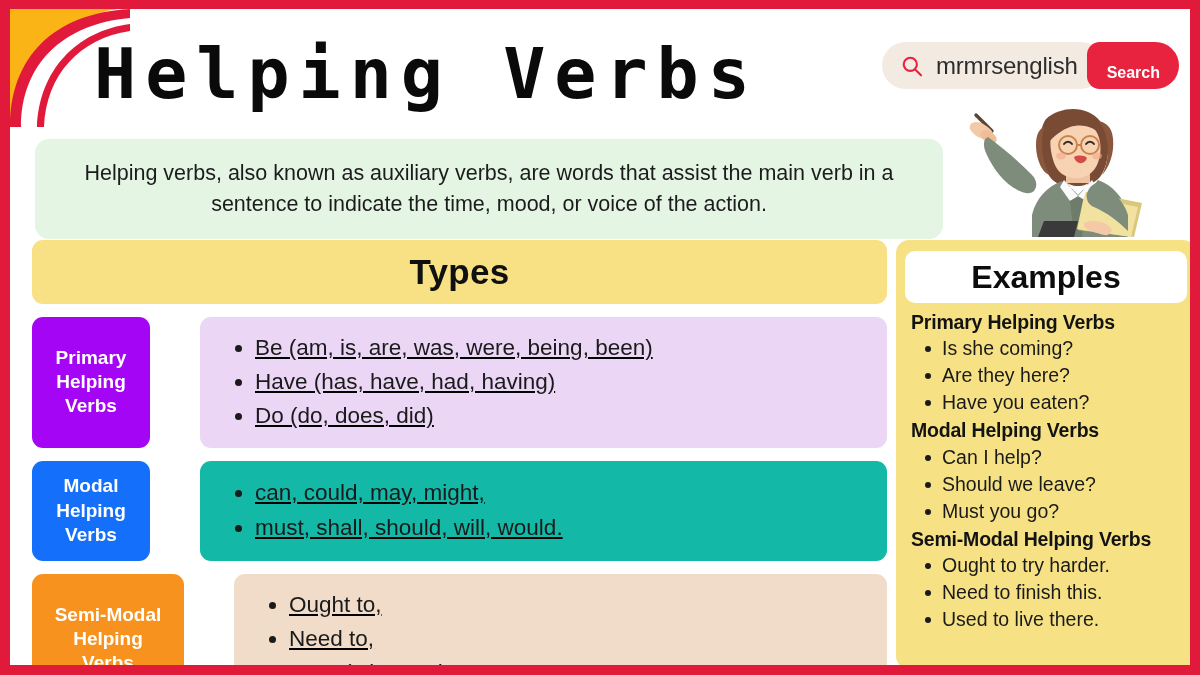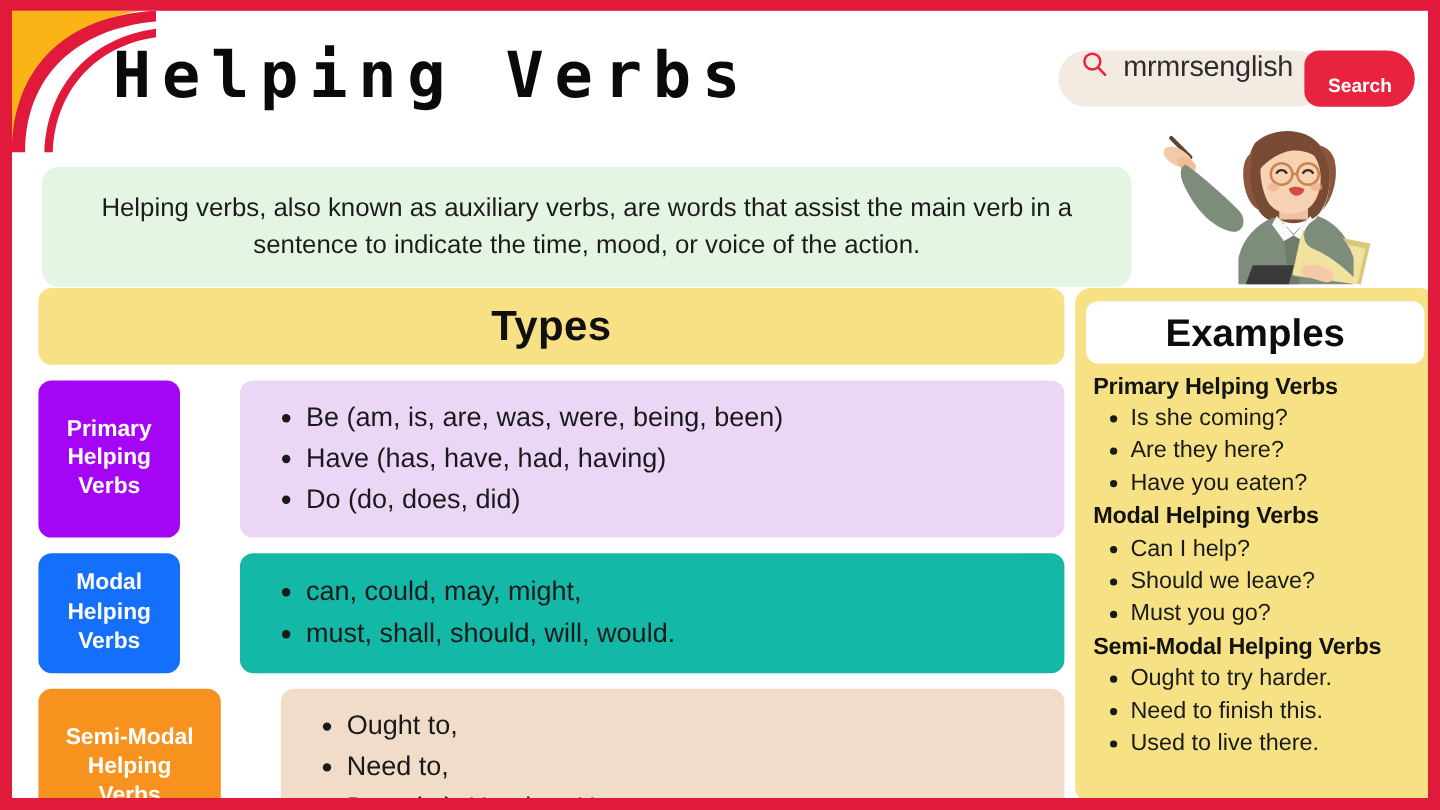--- a/index.html
+++ b/index.html
@@ -34,34 +34,34 @@
 
   
   #header {
     position:absolute; left:0; top:0;
     width:100%; height:110px;
   }
   #page-title {
     position:absolute; left:84px; top:24px;
     font-family:"DejaVu Sans Mono", monospace;
     font-weight:bold;
-    font-size:53px;
+    font-size:70px;
     letter-spacing:9px;
     color:#0A0A0A;
     white-space:nowrap;
   }
 
   
   #search-widget {
     position:absolute; right:11px; top:33px;
     display:flex; align-items:center;
     height:47px;
   }
   #search-box {
-    display:flex; align-items:flex-start;
+    display:flex; align-items:center;
     height:47px;
     background:#F3EAE1;
     border-radius:24px;
     padding:0 26px 0 19px;
     margin-right:-17px;
   }
   #search-icon { display:block; margin-right:13px; flex:0 0 auto; }
   #search-input-text {
     font-size:24px;
     color:#2D2D2D;
@@ -137,21 +137,21 @@
     display:flex; flex-direction:column;
     align-items:center; justify-content:center;
     padding:6px 2px;
   }
   .type-label.wide { width:152px; font-size:19px; }
   .type-content {
     flex:1 1 auto;
     margin-left:50px;
     border-radius:11px;
     padding:14px 0 14px 32px;
-    display:flex; flex-direction:column; justify-content:center;
+    display:flex; flex-direction:column; justify-content:center;text-decoration:underline;
   }
   .type-content.narrow { margin-left:50px; }
   .type-content ul { list-style:none; }
   .type-content li {
     position:relative;
     font-size:22.5px;
     line-height:1.52;
     color:#1A1A1A;
     padding-left:23px;
   }

